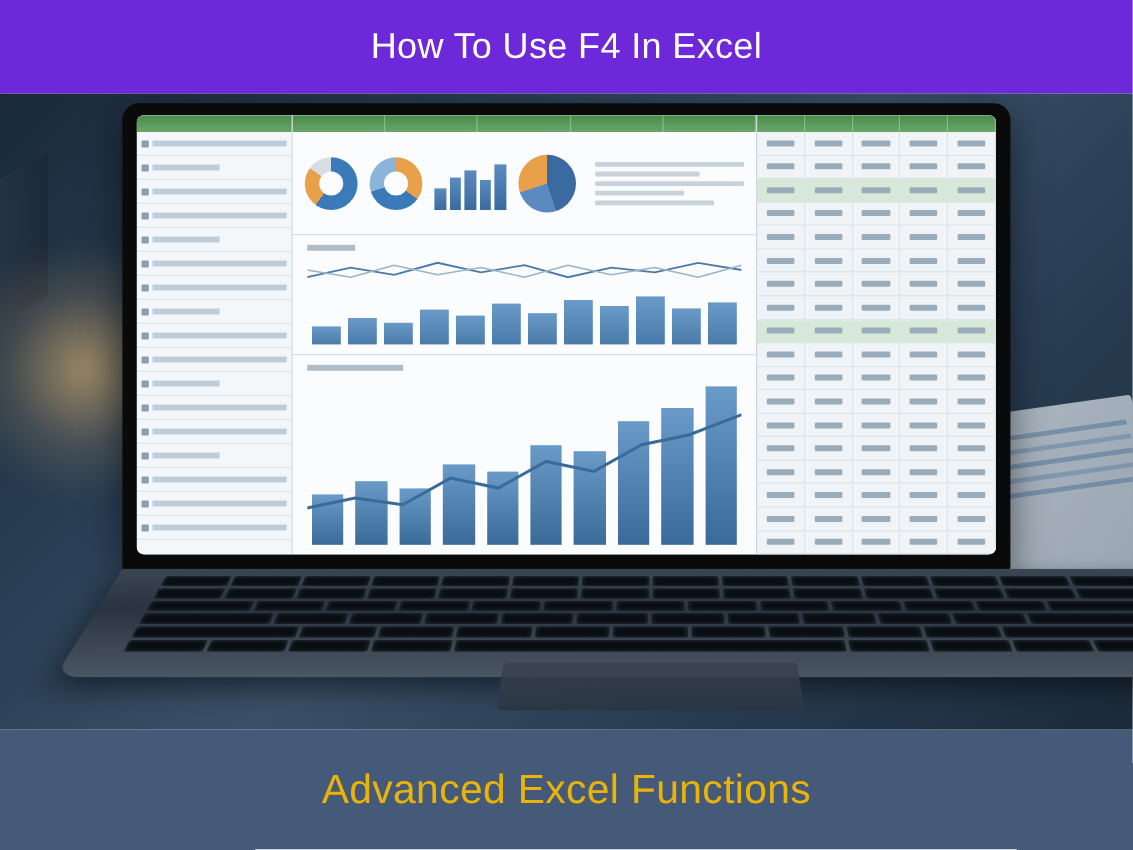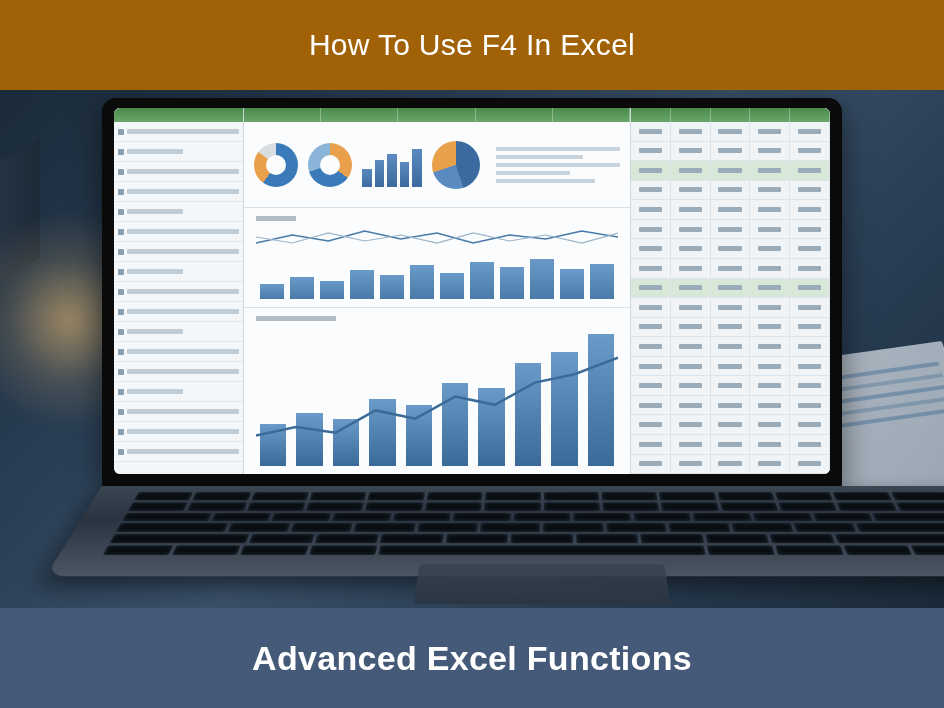--- a/index.html
+++ b/index.html
@@ -1,21 +1,21 @@
 <!DOCTYPE html>
 <html><head>
 <meta charset="utf-8">
 <style>
   * { margin: 0; padding: 0; box-sizing: border-box; }
   html, body { width: 944px; height: 708px; overflow: hidden; font-family: -apple-system, BlinkMacSystemFont, "Segoe UI", sans-serif; }
   .container { width: 944px; height: 708px; display: flex; flex-direction: column; }
-  .header-bar { background: #a16207; height: 90px; display: flex; align-items: center; justify-content: center; }
+  .header-bar { background: #6d28d9; height: 78px; display: flex; align-items: center; justify-content: center; }
   .header-title { color: #fff; font-size: 30px; font-weight: 500; letter-spacing: 0.3px; }
   .footer-bar { background: #445a78; height: 100px; display: flex; align-items: center; justify-content: center; }
-  .footer-title { color: #ffffff; font-size: 34px; font-weight: 700; letter-spacing: 0.3px; }
+  .footer-title { color: #eab308; font-size: 34px; font-weight: 400; letter-spacing: 0.3px; }
   .photo { flex: 1; position: relative; background: linear-gradient(135deg, #1a2a3a 0%, #2a3f55 30%, #3a5068 50%, #2a3f55 70%, #1a2a3a 100%); overflow: hidden; }
   
   .lamp-glow { position: absolute; left: -40px; top: 120px; width: 220px; height: 220px; background: radial-gradient(circle, rgba(255,200,120,0.55) 0%, rgba(255,200,120,0.15) 40%, transparent 70%); filter: blur(6px); }
   .lamp-arm { position: absolute; left: 0; top: 60px; width: 40px; height: 120px; background: linear-gradient(90deg, #2a3644 0%, #1a2430 100%); transform: skewY(-30deg); opacity: 0.6; }
   
   .papers { position: absolute; right: -30px; top: 260px; width: 180px; height: 200px; background: linear-gradient(135deg, #e8edf2 0%, #c8d4e0 100%); transform: rotate(-8deg) skewX(10deg); opacity: 0.7; border-radius: 2px; }
   .papers::before { content: ""; position: absolute; top: 20px; left: 10px; right: 10px; height: 4px; background: #5a8ab8; box-shadow: 0 12px 0 #7aa0c4, 0 24px 0 #5a8ab8, 0 36px 0 #7aa0c4, 0 48px 0 #5a8ab8; opacity: 0.5; }
   
   .laptop { position: absolute; left: 50%; top: 8px; transform: translateX(-50%); width: 740px; }
   .screen-bezel { width: 740px; height: 390px; background: #0a0a0a; border-radius: 14px 14px 4px 4px; padding: 10px 12px 14px 12px; box-shadow: 0 8px 30px rgba(0,0,0,0.5); position: relative; }

